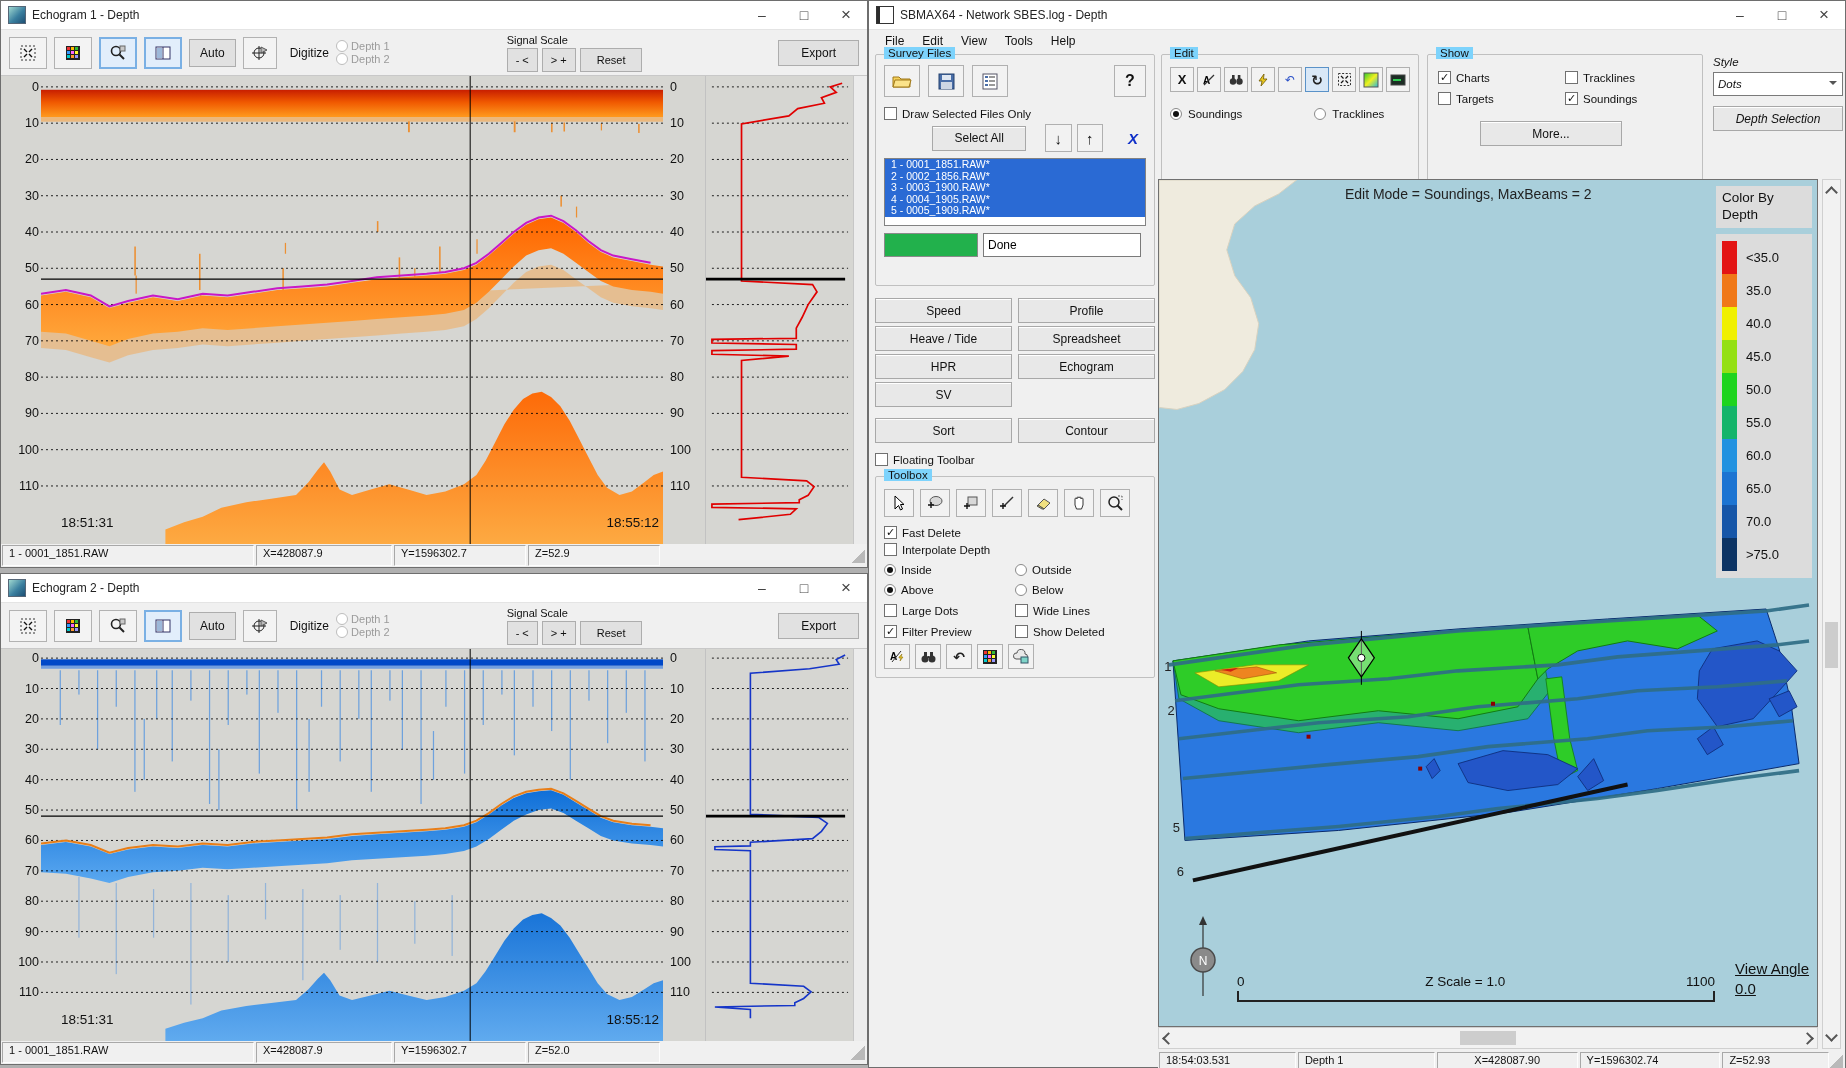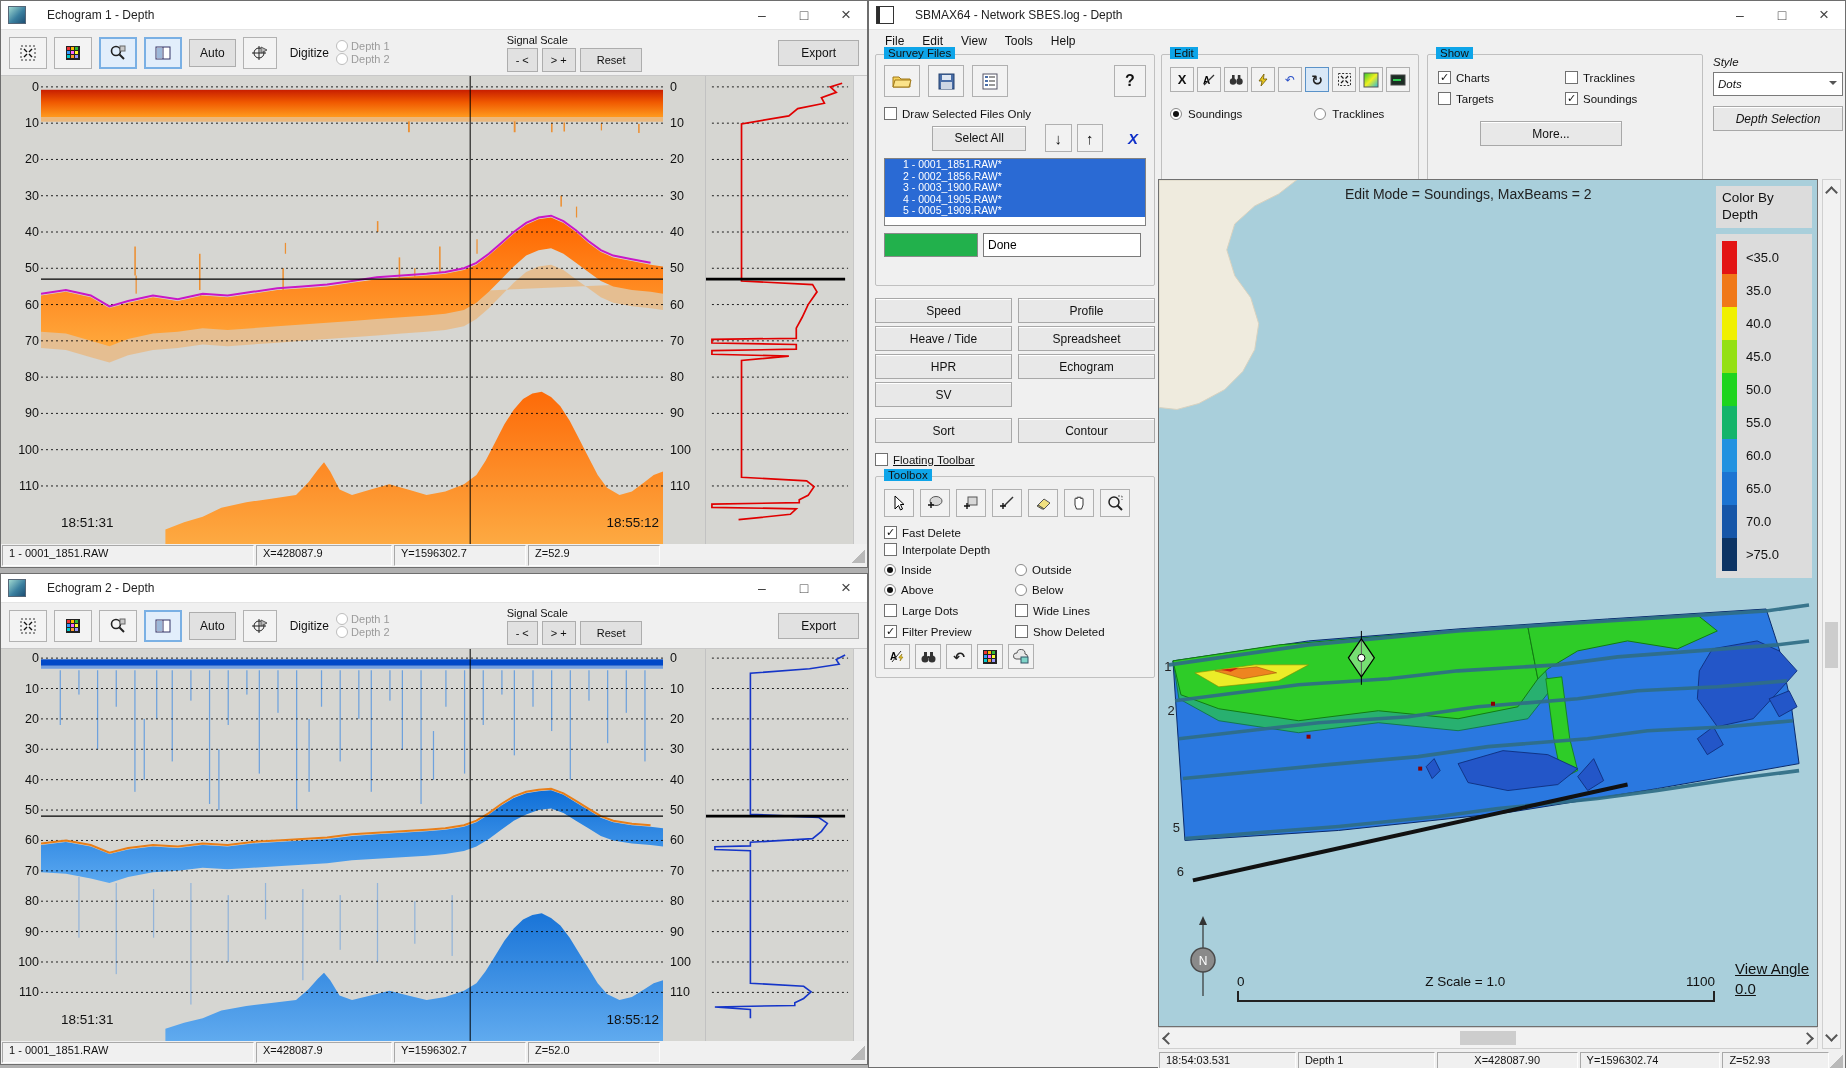--- a/index.html
+++ b/index.html
@@ -1,19 +1,19 @@
 <!DOCTYPE html>
 <html><head>
 <meta charset="utf-8">
 <style>
   html,body{margin:0;padding:0;background:#9a9a9a;font-family:"Liberation Sans","DejaVu Sans",sans-serif;}
   #screen{position:relative;width:1846px;height:1068px;background:#b0b0b0;overflow:hidden;font-size:11px;color:#111;}
   .window{position:absolute;background:#f0f0f0;border:1px solid #6e6e6e;box-sizing:border-box;display:flex;flex-direction:column;}
   .titlebar{height:28px;background:#ffffff;display:flex;align-items:center;padding-left:7px;gap:6px;flex:0 0 auto;border-bottom:1px solid #e4e4e4;}
-  .title-text{font-size:12px;color:#222;white-space:nowrap;margin-left:15px;}
+  .title-text{font-size:12px;color:#222;white-space:nowrap;}
   .cap-btns{margin-left:auto;display:flex;height:100%;}
   .cap{width:42px;height:100%;display:flex;align-items:center;justify-content:center;font-size:14px;color:#444;cursor:default;}
   .cap.close{font-size:17px;}
   .appicon{width:16px;height:16px;flex:0 0 auto;background:linear-gradient(135deg,#9fd8d0 0%,#3a7f9f 55%,#1d4f73 100%);border:1px solid #567;}
   .bookicon{width:16px;height:16px;flex:0 0 auto;background:#fff;border:1px solid #333;box-shadow:inset 3px 0 0 #2c2c2c;}
   
   .etoolbar{height:45px;display:flex;align-items:center;padding:0 8px;gap:7px;background:#f0f0f0;flex:0 0 auto;}
   .tbtn{width:38px;height:32px;border:1px solid #b2b2b2;background:#f3f3f3;display:flex;align-items:center;justify-content:center;box-sizing:border-box;}
   .tbtn.sel{border:2px solid #7ab0e4;background:#e2eefb;}
   .pbtn{height:26px;border:1px solid #adadad;background:#e1e1e1;display:flex;align-items:center;justify-content:center;padding:0 10px;font-size:12px;}
@@ -37,28 +37,28 @@
   .timelab{position:absolute;bottom:14px;font-size:13.5px;color:#111;}
   .timelab.tl{left:20px;} .timelab.tr{right:4px;}
   .statusbar{height:23px;background:#f0f0f0;display:flex;align-items:center;flex:0 0 auto;font-size:11px;}
   .scell{height:17px;margin:2px 1px;padding:1px 6px;border:1px solid;border-color:#a8a8a8 #fdfdfd #fdfdfd #a8a8a8;white-space:nowrap;overflow:hidden;box-sizing:content-box;}
   .grip{margin-left:auto;width:14px;height:14px;background:linear-gradient(135deg,transparent 50%,#b9b9b9 50%);margin-right:2px;}
   
   .menubar{height:22px;display:flex;align-items:center;padding-left:8px;gap:2px;background:#f0f0f0;flex:0 0 auto;font-size:12px;}
   .menu-item{padding:2px 8px;}
   .sb-body{position:relative;flex:1;background:#f0f0f0;}
   .group{position:absolute;border:1px solid #c0c0c0;border-radius:2px;box-sizing:border-box;}
-  .group>.glabel{position:absolute;top:-8px;left:8px;background:#0ea5e9;padding:0 4px;font-size:11.5px;}
+  .group>.glabel{position:absolute;top:-8px;left:8px;background:#7dd3fc;padding:0 4px;font-size:11.5px;}
   .ibtn{width:30px;height:28px;border:1px solid #b0b0b0;background:#f2f2f2;display:flex;align-items:center;justify-content:center;box-sizing:border-box;}
   .ibtn.small{width:26px;height:25px;}
   .ibtn.pressed{border:1px solid #5a92c8;background:#d9e8f7;}
   .row{display:flex;align-items:center;gap:5px;}
   .cbrow{display:flex;align-items:center;gap:5px;font-size:11.5px;margin:4px 0;}
   .filelist{border:1px solid #828282;background:#fff;height:66px;overflow:hidden;font-size:10.5px;}
-  .filelist .fitem{background:#2a6ad4;color:#fff;padding:0 18px;height:11.5px;line-height:11.5px;white-space:nowrap;}
+  .filelist .fitem{background:#2a6ad4;color:#fff;padding:0 6px;height:11.5px;line-height:11.5px;white-space:nowrap;}
   .progress{width:92px;height:22px;border:1px solid #8a8a8a;background:#22b14c;}
   .donebox{width:148px;height:20px;border:1px solid #7a7a7a;background:#fff;font-size:12px;padding:1px 4px;font-family:"Liberation Sans",sans-serif;}
   .actgrid{display:grid;grid-template-columns:1fr 1fr;gap:3px 6px;}
   .abtn{height:23px;border:1px solid #a8a8a8;background:#e8e8e8;display:flex;align-items:center;justify-content:center;font-size:12px;box-shadow:inset 0 1px 0 #fff;}
   .dropdown{height:22px;border:1px solid #7a7a7a;background:#fff;display:flex;align-items:center;padding:0 4px;font-size:11.5px;position:relative;}
   .dropdown::after{content:"";position:absolute;right:5px;top:8px;border:4px solid transparent;border-top-color:#555;}
   .chev{display:inline-block;width:7px;height:7px;border-right:2px solid #555;border-bottom:2px solid #555;}
   .chev.up{transform:rotate(-135deg);} .chev.down{transform:rotate(45deg);}
   .chev.left{transform:rotate(135deg);} .chev.right{transform:rotate(-45deg);}
   
@@ -579,21 +579,21 @@
           <span class="abtn">Heave / Tide</span>
           <span class="abtn">Spreadsheet</span>
           <span class="abtn">HPR</span>
           <span class="abtn">Echogram</span>
           <span class="abtn">SV</span>
           <span></span>
           <span class="abtn" style="margin-top:8px;">Sort</span>
           <span class="abtn" style="margin-top:8px;">Contour</span>
         </div>
 
-        <div class="cbrow" style="margin-top:10px;text-decoration:underline;">
+        <div class="cbrow" style="margin-top:10px;">
           <span class="check"></span>
           <span>Floating Toolbar</span>
         </div>
 
         <div class="group" style="position:relative;width:280px;margin-top:10px;padding:12px 8px 8px 8px;box-sizing:border-box;">
           <span class="glabel">Toolbox</span>
           <div class="row" style="gap:6px;">
             <span class="ibtn">
                 <svg width="16" height="16">
                   <path d="M4,1 L4,14 7.5,10.5 9.5,15 11.5,14 9.5,9.5 13,9.5 Z" fill="#fff" stroke="#000"></path>

